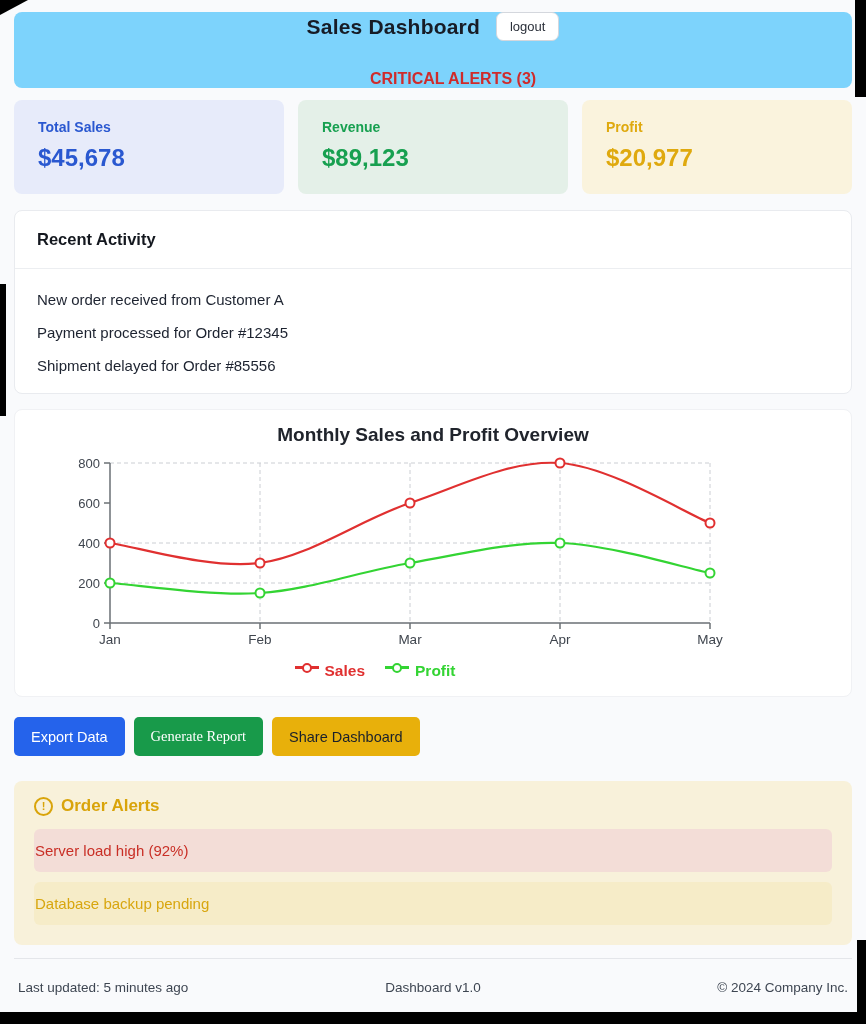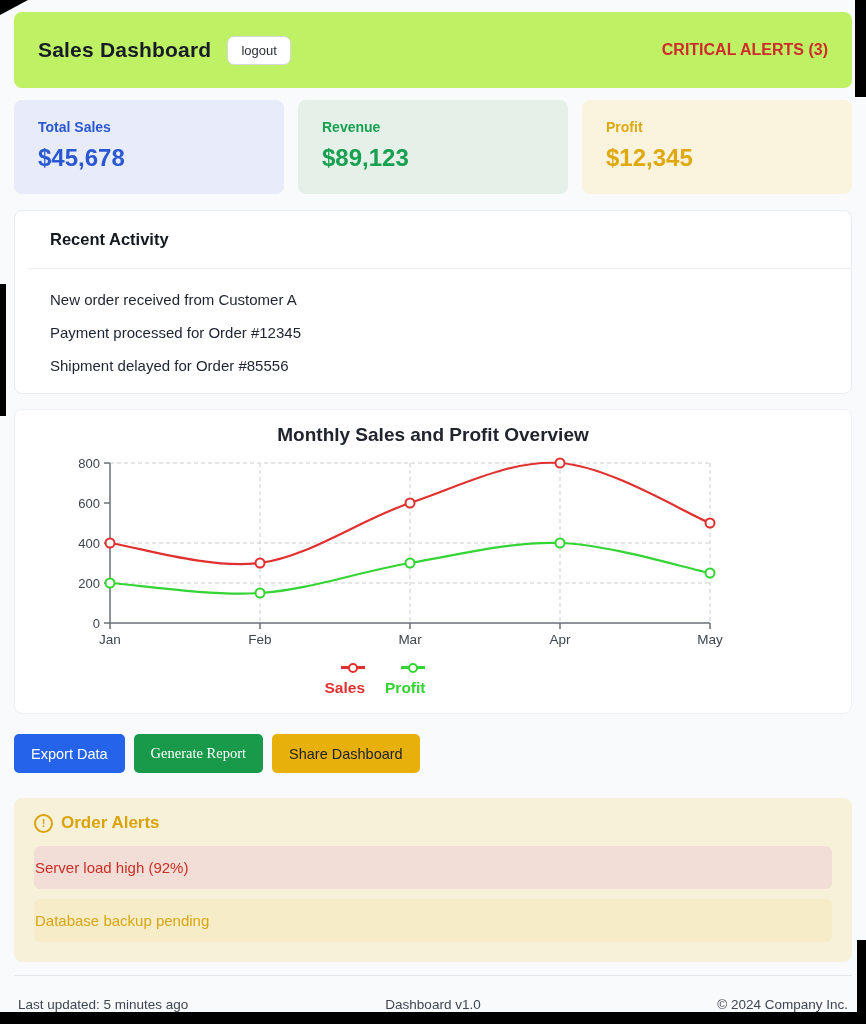--- a/index.html
+++ b/index.html
@@ -7,45 +7,45 @@
   .frame{position:relative;width:866px;height:1024px;background:#000;overflow:hidden;}
   .page{position:absolute;left:0;top:0;right:0;bottom:12px;background:#f9fafc;}
   .artifact{position:absolute;background:#000;z-index:5;}
   .art-top-left{left:0;top:0;width:28px;height:15px;clip-path:polygon(0 0,100% 0,0 100%);}
   .art-left{left:0;top:284px;width:6px;height:132px;}
   .art-right-top{right:0;top:0;width:11px;height:97px;}
   .art-right-bottom{right:0;top:940px;width:9px;height:84px;}
   .content{position:relative;padding:12px 14px 0 14px;}
 
   
-  .topbar{background:#bef264;border-radius:8px;height:76px;display:flex;align-items:center;justify-content:space-between;padding:0 24px;box-sizing:border-box;margin-bottom:12px;}
+  .topbar{background:#7dd3fc;border-radius:8px;height:76px;display:flex;align-items:center;justify-content:space-between;padding:0 24px;box-sizing:border-box;margin-bottom:12px;flex-direction:column;}
   .topbar-left{display:flex;align-items:center;gap:16px;}
   .app-title{font-size:21px;font-weight:700;color:#171c26;letter-spacing:.2px;}
   .logout-btn{background:#fff;border:1px solid #d4d7dd;border-radius:7px;padding:6px 13px;font-size:13px;color:#2b303a;font-family:inherit;cursor:pointer;}
   .critical{font-size:16px;font-weight:700;}
 
   
   .stats{display:flex;gap:14px;margin-bottom:16px;}
   .stat-card{flex:1;border-radius:8px;padding:19px 24px;box-sizing:border-box;height:94px;}
   .stat-label{font-size:14px;font-weight:700;margin-bottom:9px;}
   .stat-value{font-size:24px;font-weight:700;}
 
   
-  .activity-card{background:#fff;border:1px solid #e9ebef;border-radius:8px;margin-bottom:15px;padding-left:13px;}
+  .activity-card{background:#fff;border:1px solid #e9ebef;border-radius:8px;margin-bottom:15px;}
   .activity-header{padding:19px 22px;font-size:16.5px;font-weight:700;color:#14181f;border-bottom:1px solid #eceef1;}
   .activity-body{padding:21px 22px 18px 22px;}
   .activity-item{font-size:15px;color:#1d2330;margin-bottom:14px;line-height:19px;}
   .activity-item:last-child{margin-bottom:0;}
 
   
   .chart-card{background:#fff;border:1px solid #f0f1f4;border-radius:8px;padding:14px 10px 16px 10px;margin-bottom:20px;}
   .chart-title{text-align:center;font-size:19px;font-weight:700;color:#20242c;margin-bottom:6px;}
   .chart-wrap{width:700px;}
   #chart-legend{width:700px;display:flex;justify-content:center;gap:20px;margin-top:6px;}
-  .legend-item{display:flex;align-items:flex-end;gap:6px;font-size:15.5px;font-weight:700;flex-direction:column;}
+  .legend-item{display:flex;align-items:flex-start;gap:6px;font-size:15.5px;font-weight:700;}
   .legend-marker{position:relative;width:24px;height:11px;display:inline-block;}
   .legend-line{position:absolute;left:0;right:0;top:4px;height:2.5px;}
   .legend-dot{position:absolute;left:7px;top:0.5px;width:6px;height:6px;border-radius:50%;background:#fff;border-style:solid;border-width:2px;}
 
   
   .actions{display:flex;gap:9px;margin-bottom:25px;}
   .action-btn{border:none;border-radius:5px;padding:11px 17px;font-size:14.5px;font-weight:500;font-family:inherit;cursor:pointer;}
 
   
   .alerts-card{background:#f8f1da;border-radius:8px;padding:15px 20px 20px 20px;margin-bottom:13px;}
@@ -80,21 +80,21 @@
         <div class="stat-card" style="background-color: rgb(231, 235, 250);">
           <div class="stat-label" style="color: rgb(42, 88, 208);">Total Sales</div>
           <div class="stat-value" style="color: rgb(42, 88, 208);">$45,678</div>
         </div>
         <div class="stat-card" style="background-color: rgb(228, 240, 232);">
           <div class="stat-label" style="color: rgb(23, 160, 80);">Revenue</div>
           <div class="stat-value" style="color: rgb(23, 160, 80);">$89,123</div>
         </div>
         <div class="stat-card" style="background-color: rgb(250, 243, 221);">
           <div class="stat-label" style="color: rgb(223, 169, 14);">Profit</div>
-          <div class="stat-value" style="color: rgb(223, 169, 14);">$12,345</div>
+          <div class="stat-value" style="color: rgb(223, 169, 14);">$20,977</div>
         </div>
       </div>
 
       <div class="activity-card">
         <div class="activity-header">Recent Activity</div>
         <div class="activity-body">
           <div class="activity-item">New order received from Customer A</div>
           <div class="activity-item">Payment processed for Order #12345</div>
           <div class="activity-item">Shipment delayed for Order #85556</div>
         </div>

